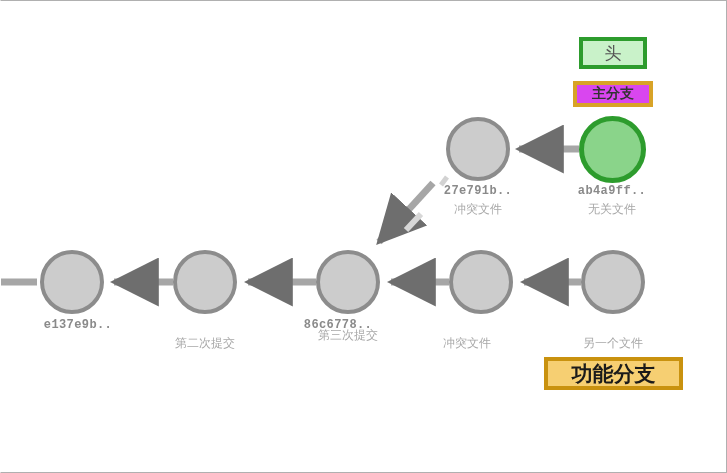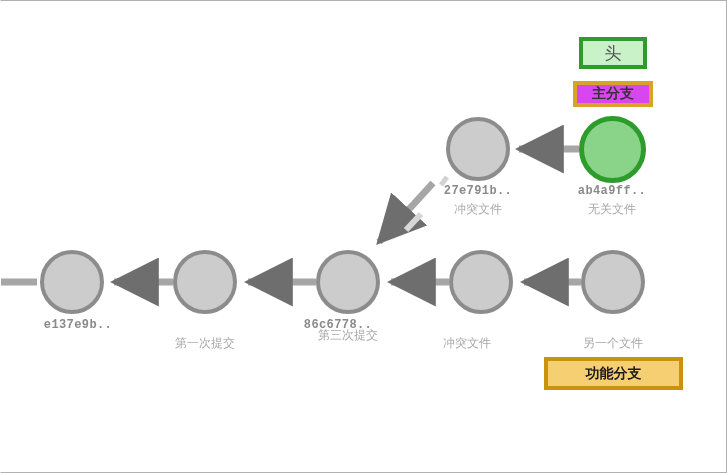--- a/index.html
+++ b/index.html
@@ -81,21 +81,21 @@
     border: 4px solid #d8a327;
     font-family: "DejaVu Sans", sans-serif;
     font-size: 14px;
     font-weight: bold;
     color: #333333;
   }
   .branch-box-big {
     background: #f6cf72;
     border: 4px solid #c9920f;
     font-family: "DejaVu Sans", sans-serif;
-    font-size: 14px;
+    font-size: 21px;
     font-weight: bold;
     color: #1a1a1a;
   }
 </style>
 </head>
 <body>
 
 <div id="canvas">
 
   <svg id="graph-svg" viewBox="0 0 727 473" xmlns="http://www.w3.org/2000/svg">
@@ -133,21 +133,21 @@
   <div class="commit-msg" style="left:407px; top:200px; width:140px;">冲突文件</div>
 
   <div class="node node-green" style="left:578px; top:115px; width:67px; height:67px;"></div>
   <div class="commit-hash" style="left:541px; top:183px; width:140px;">ab4a9ff..</div>
   <div class="commit-msg" style="left:541px; top:200px; width:140px;font-family:Liberation Mono, monospace;">无关文件</div>
 
   <div class="node node-gray" style="left:39px; top:249px; width:64px; height:64px;"></div>
   <div class="commit-hash" style="left:7px; top:317px; width:140px;">e137e9b..</div>
 
   <div class="node node-gray" style="left:172px; top:249px; width:64px; height:64px;"></div>
-  <div class="commit-msg" style="left:134px; top:334px; width:140px;">第一次提交</div>
+  <div class="commit-msg" style="left:134px; top:334px; width:140px;">第二次提交</div>
 
   <div class="node node-gray" style="left:315px; top:249px; width:64px; height:64px;"></div>
   <div class="commit-hash" style="left:267px; top:317px; width:140px;">86c6778..</div>
   <div class="commit-msg" style="left:277px; top:326px; width:140px;">第三次提交</div>
 
   <div class="node node-gray" style="left:448px; top:249px; width:64px; height:64px;"></div>
   <div class="commit-msg" style="left:396px; top:334px; width:140px;">冲突文件</div>
 
   <div class="node node-gray" style="left:580px; top:249px; width:64px; height:64px;"></div>
   <div class="commit-msg" style="left:542px; top:334px; width:140px;">另一个文件</div>

